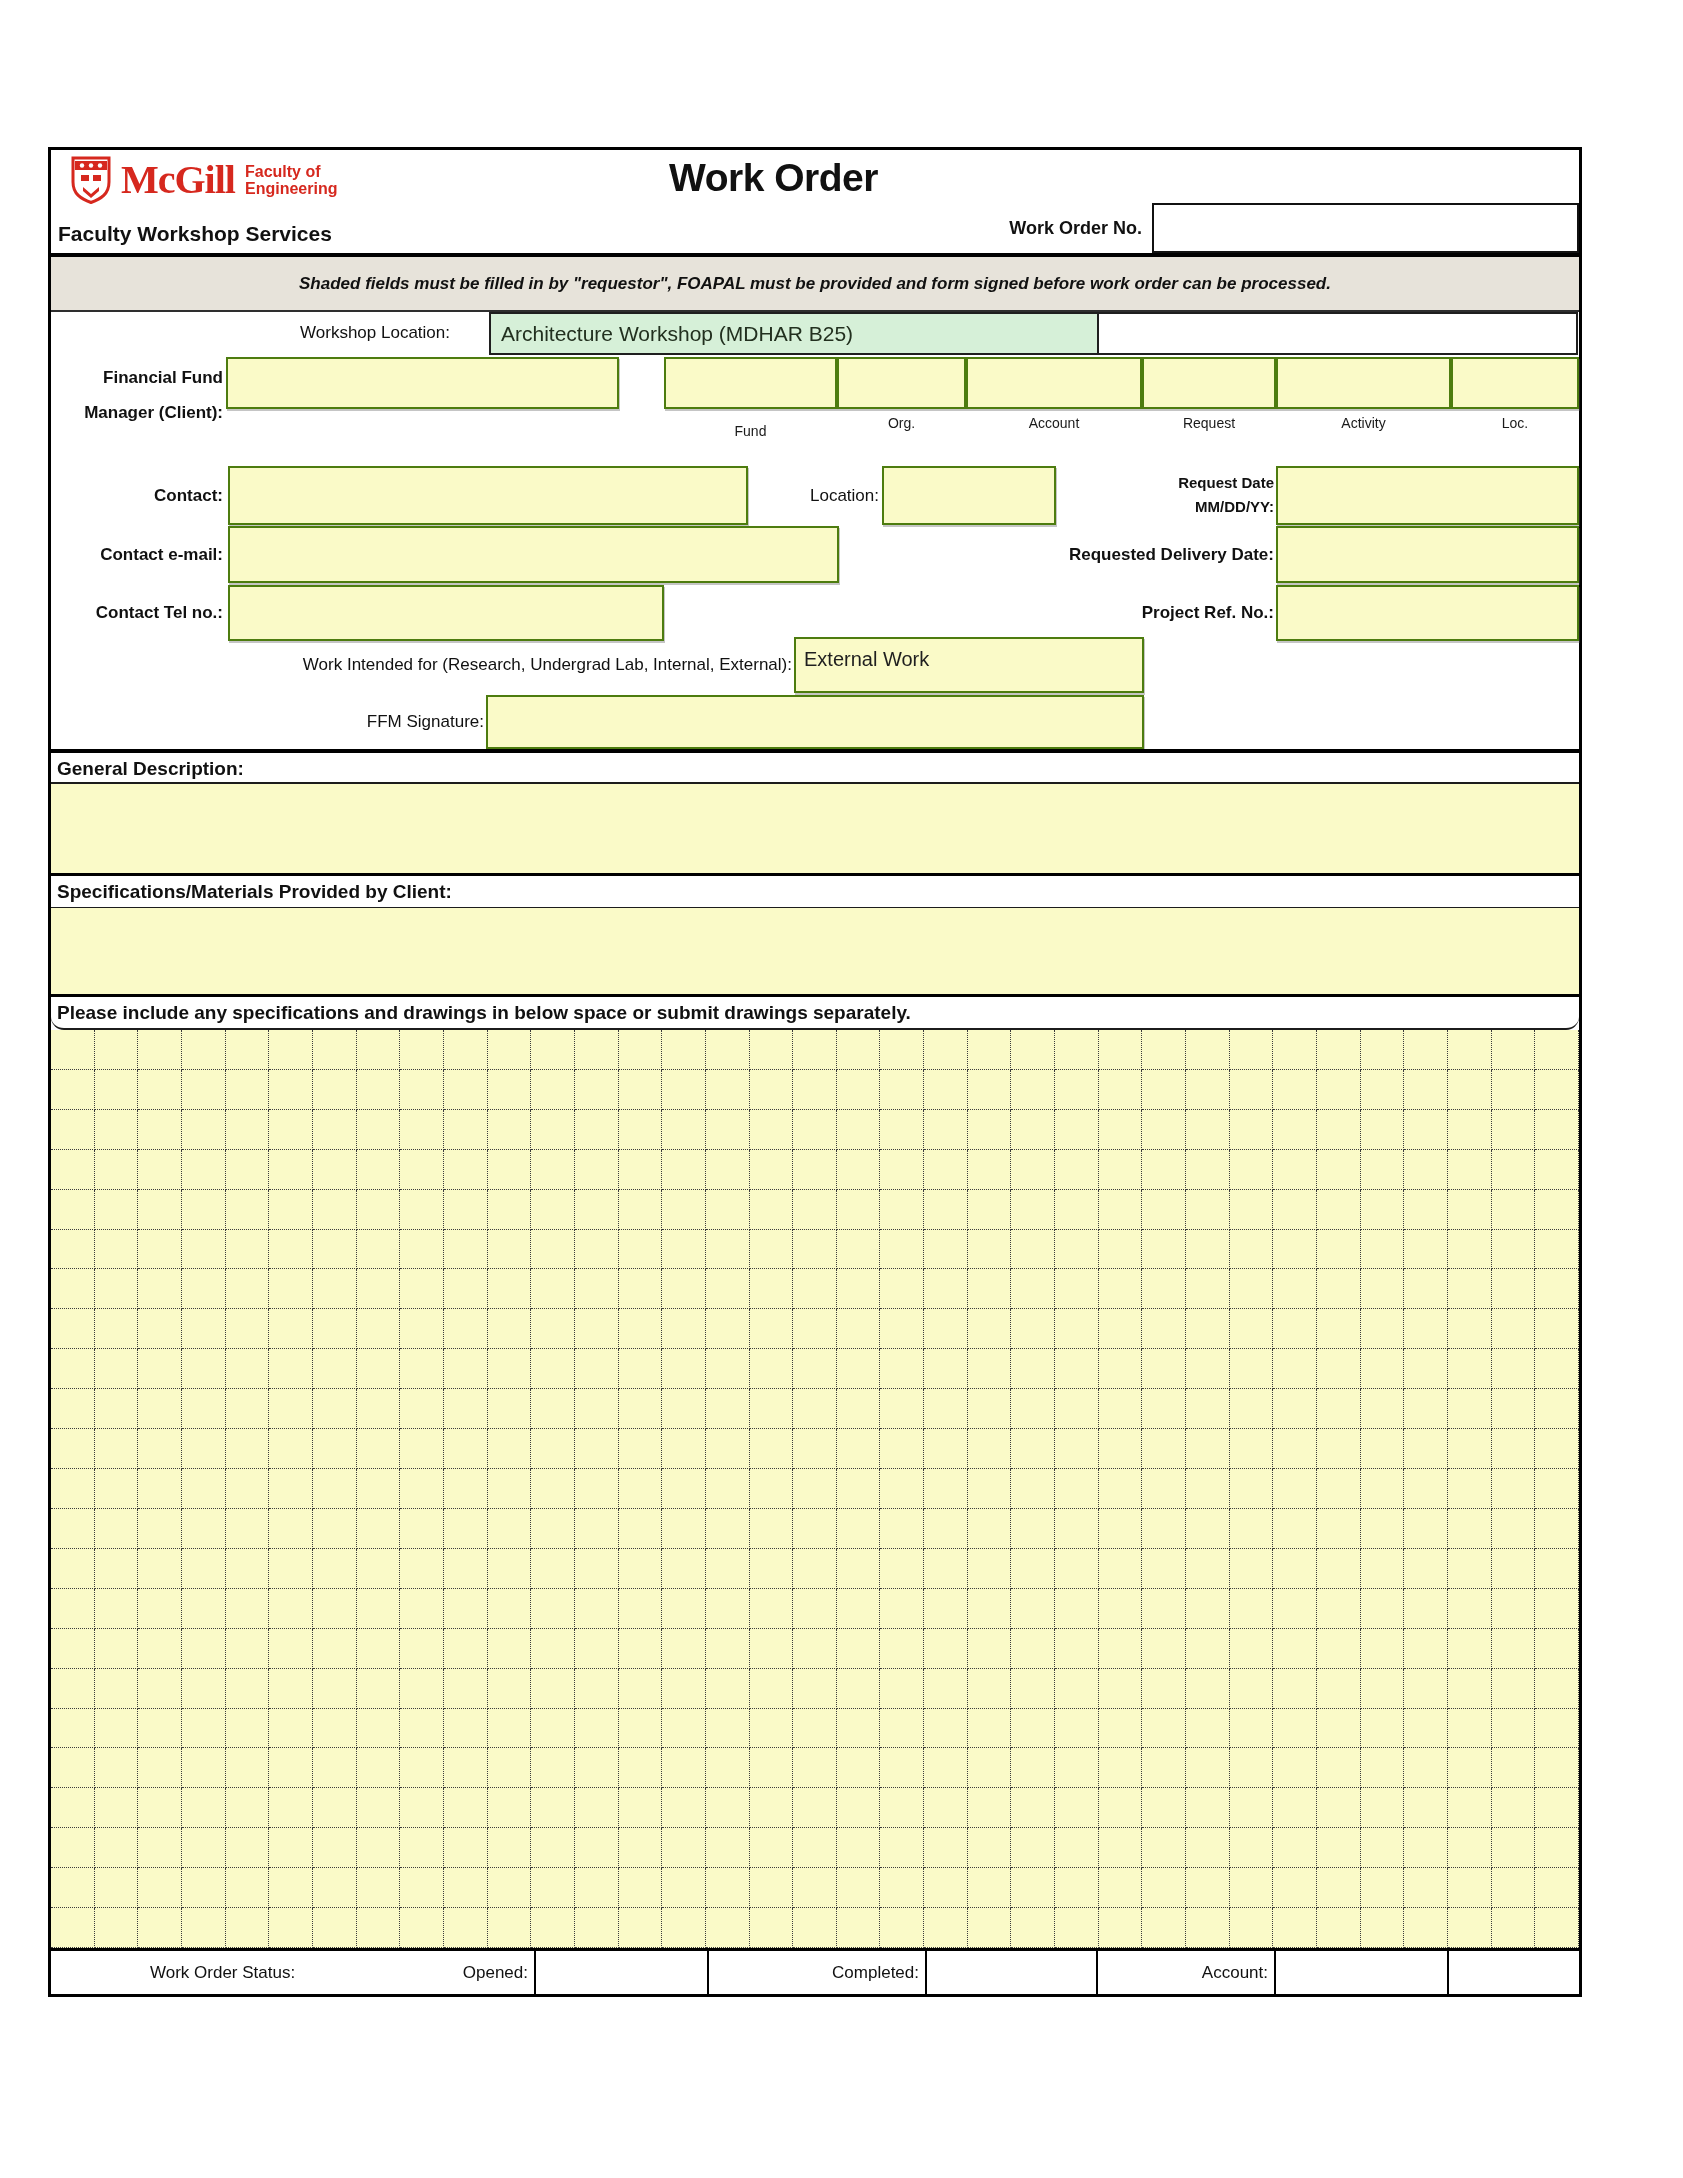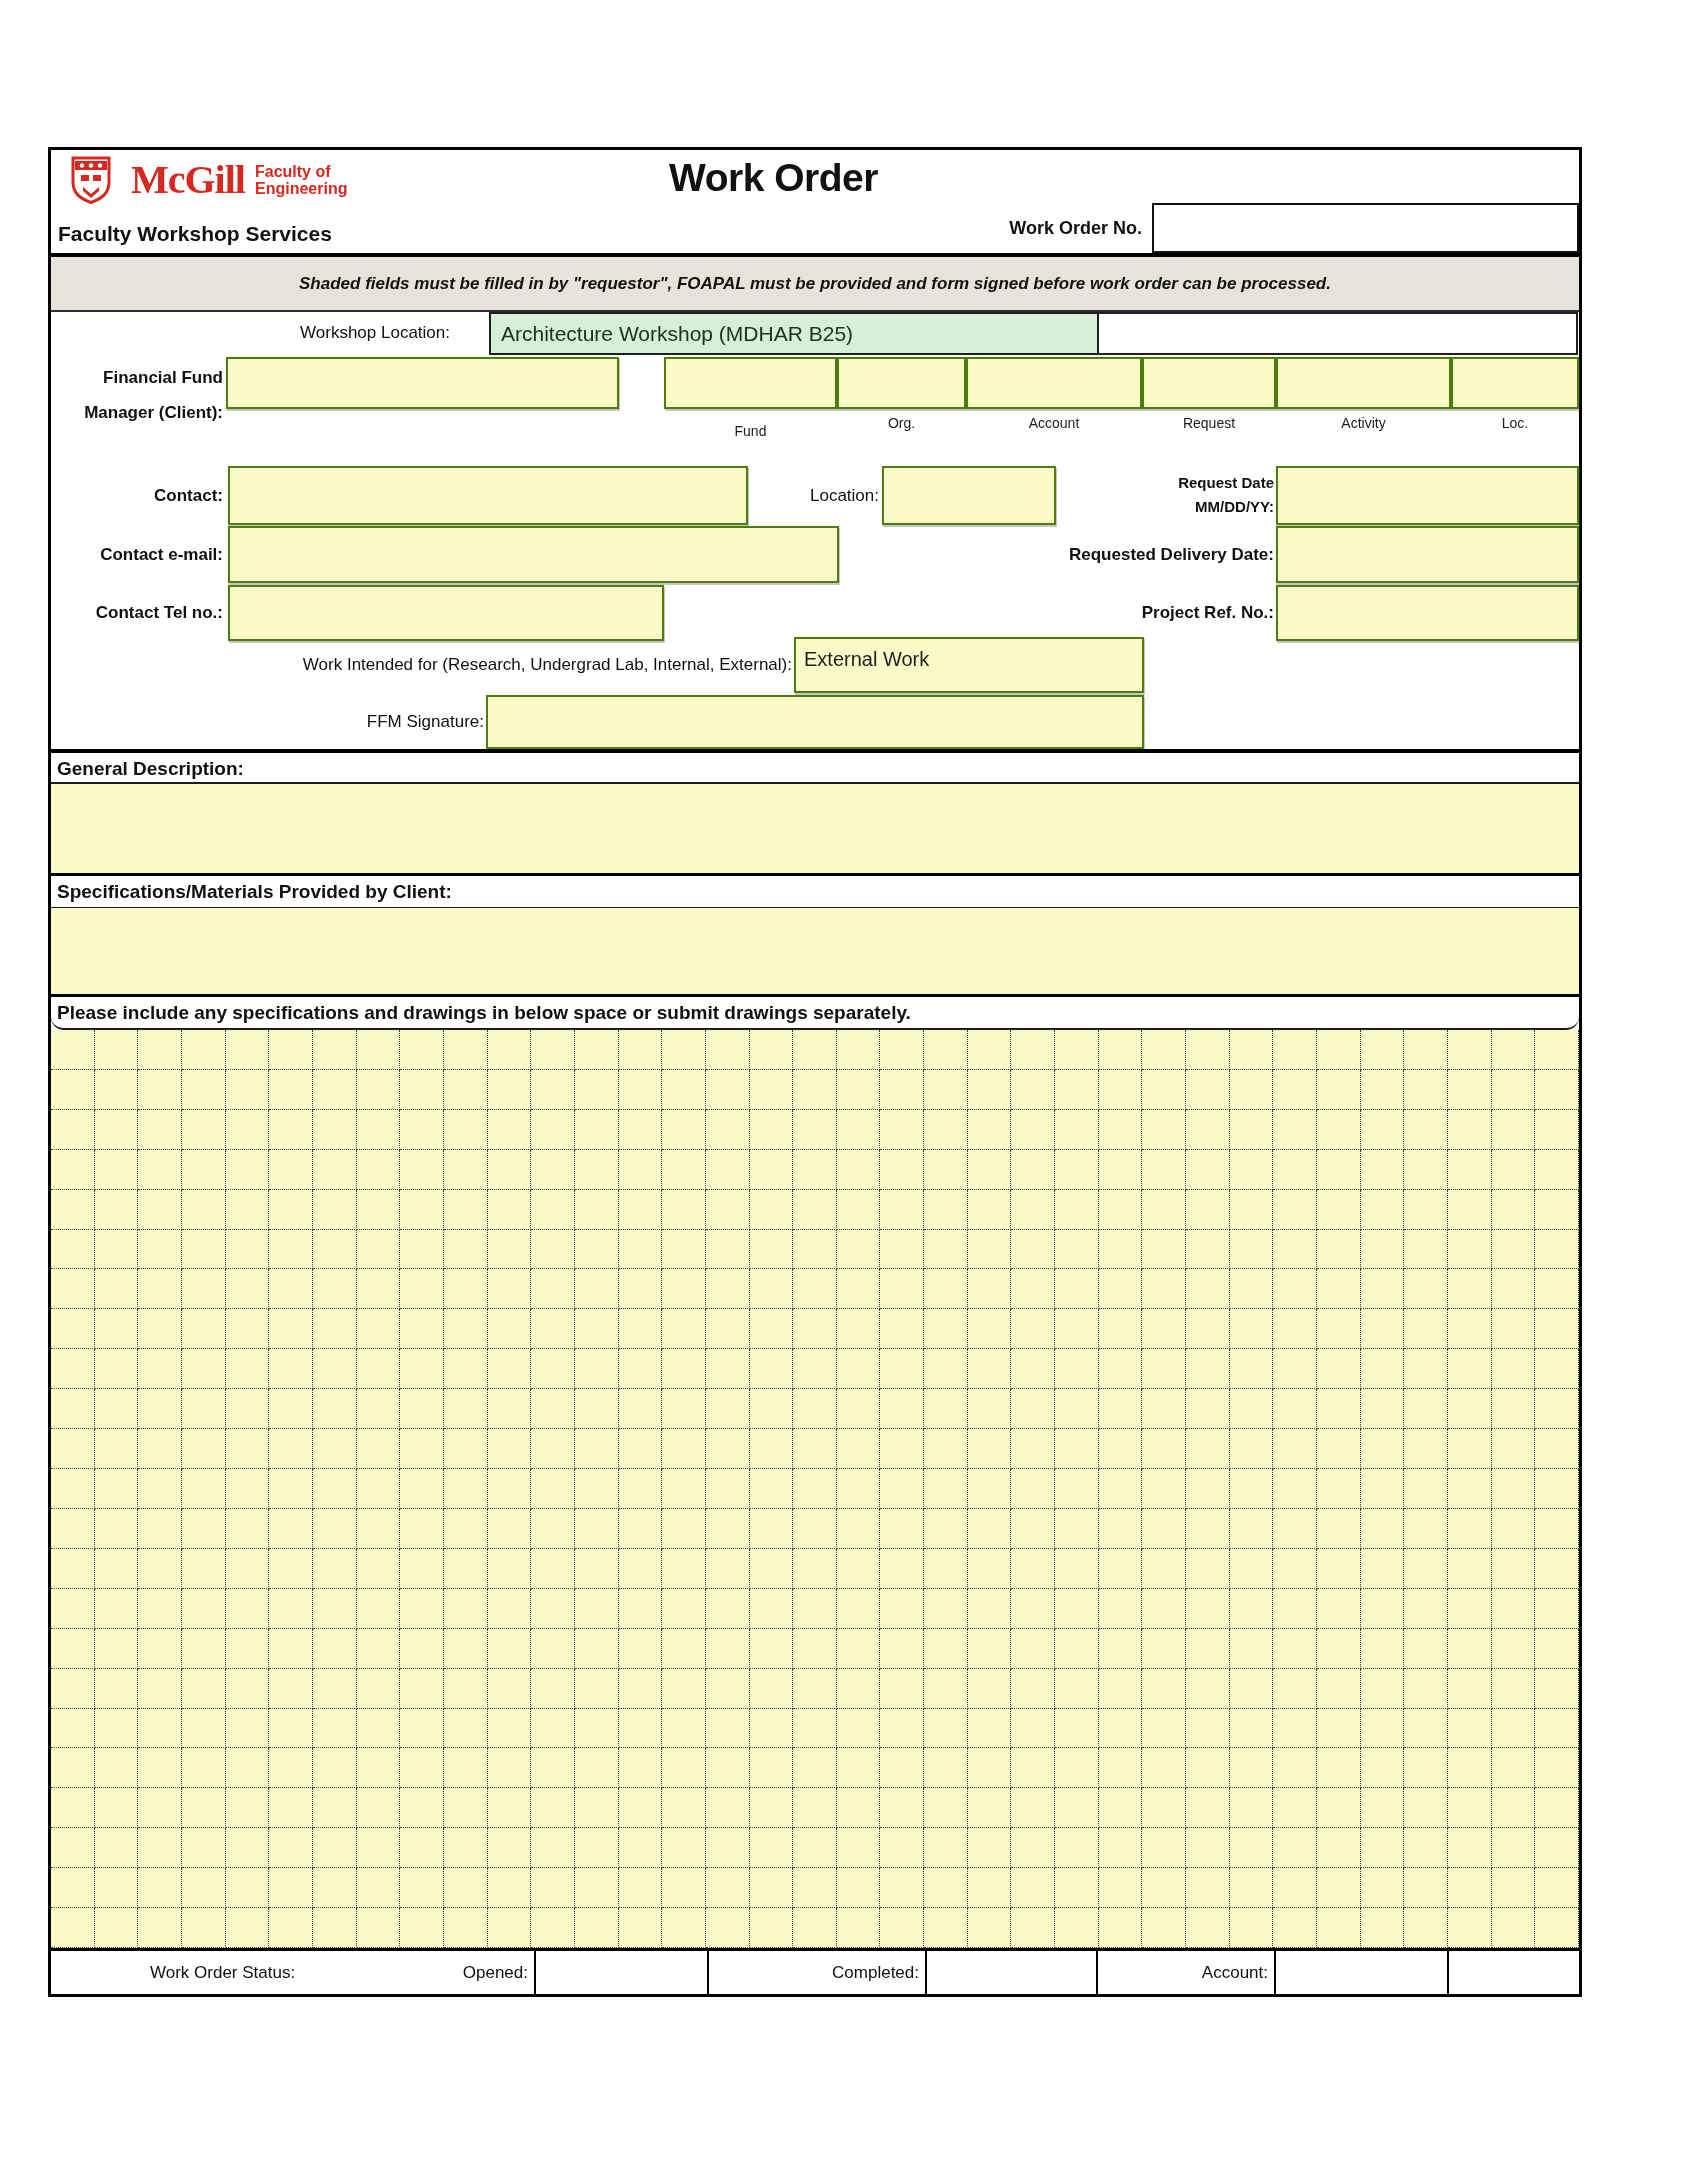--- a/index.html
+++ b/index.html
@@ -11,21 +11,21 @@
   .form {
     position:absolute; left:48px; top:147px; width:1534px; height:1850px;
     border:3px solid #000; background:#fff;
   }
   .abs { position:absolute; }
 
   
   .logo-wrap { left:20px; top:6px; display:flex; align-items:center; gap:10px; }
   .brand-word {
     font-family:"Liberation Serif", serif; font-weight:bold;
-    font-size:40px; color:var(--brand-red,#d6281e); letter-spacing:-1px; line-height:1;margin-left:10px;
+    font-size:40px; color:var(--brand-red,#d6281e); letter-spacing:-1px; line-height:1;
   }
   .brand-sub { font-size:16px; font-weight:bold; color:var(--brand-red,#d6281e); line-height:17px; }
   .form-title { left:549px; top:6px; width:347px; text-align:center;
     font-size:39px; font-weight:bold; letter-spacing:-0.5px; }
   .dept { left:7px; top:65px; width:495px; height:38px; line-height:38px;
     font-size:21px; font-weight:bold; }
   .wono-label { left:871px; top:53px; width:220px; height:50px; line-height:50px;
     text-align:right; font-size:18px; font-weight:bold; }
   .wono-box { left:1101px; top:53px; width:427px; height:50px;
     border:2px solid #111; background:#fff; }

